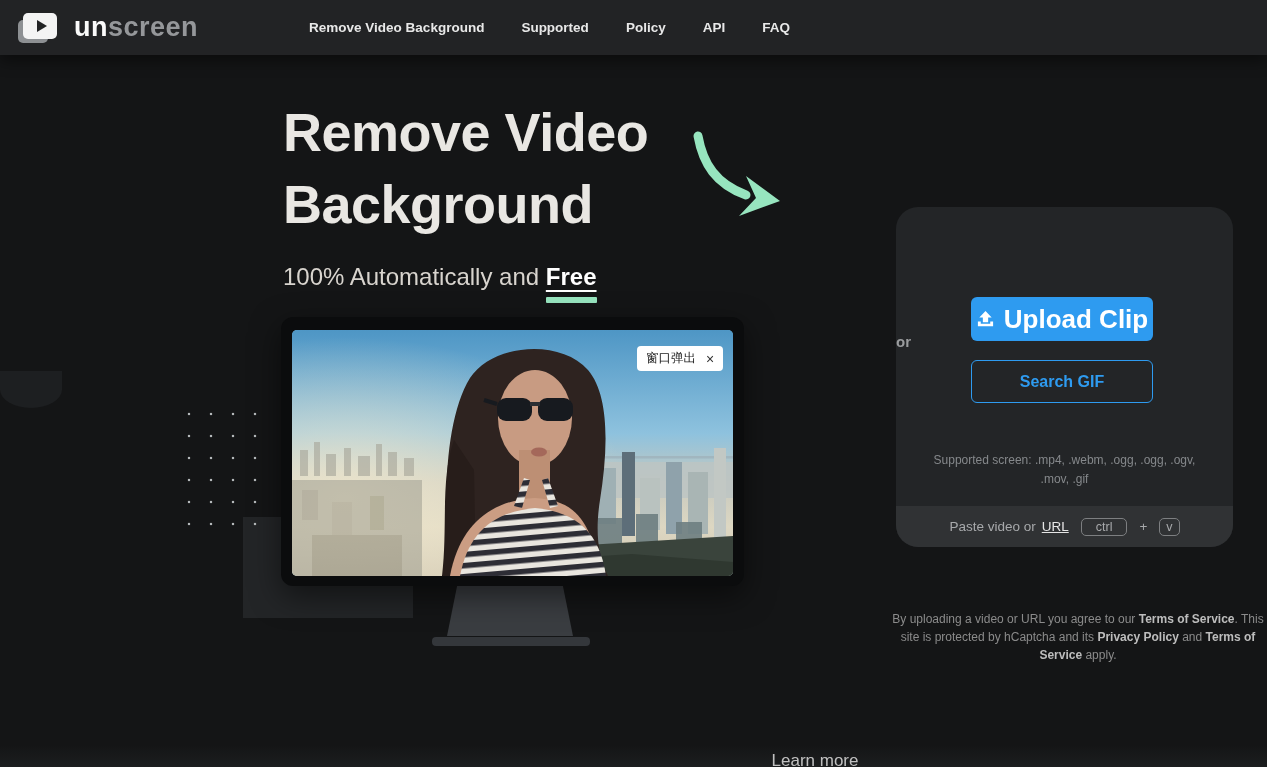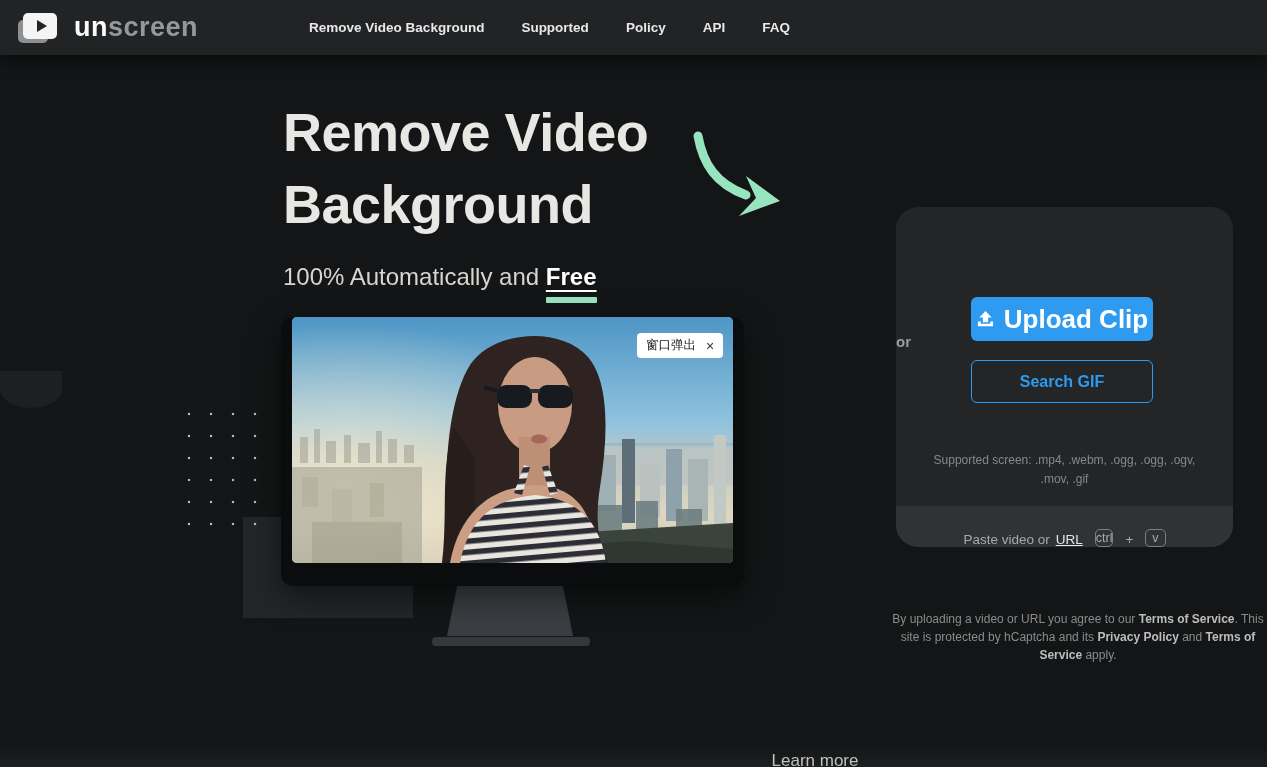--- a/index.html
+++ b/index.html
@@ -76,21 +76,21 @@
     background-size:22px 22px; z-index:2;
   }
 
   
   .monitor {
     position:absolute; left:281px; top:317px; width:463px; height:269px;
     background:#0b0c0d; border-radius:12px; z-index:3;
     box-shadow:0 10px 30px rgba(0,0,0,.5);
   }
   .screen {
-    position:absolute; left:11px; top:0; width:441px; height:246px;
+    position:absolute; left:11px; top:13px; width:441px; height:246px;
     border-radius:5px; overflow:hidden; background:#6fa9cd;
   }
   .popup-badge {
     position:absolute; left:345px; top:16px; width:86px; height:25px;
     background:#ffffff; border-radius:4px; display:flex; align-items:center;
     justify-content:center; gap:10px; z-index:4;
   }
   .popup-badge .badge-text { font-size:12.5px; color:#222; }
   .popup-badge .badge-close { font-size:14px; color:#333; cursor:pointer; line-height:1; }
   .stand {
@@ -126,27 +126,27 @@
     color:#2e9bf0; font-size:16px; font-weight:700; cursor:pointer;
     font-family:"Liberation Sans", sans-serif;
   }
   .formats {
     position:absolute; left:22px; top:244px; width:293px; text-align:center;
     color:#85888b; font-size:12px; line-height:1.55;
   }
   .paste-bar {
     position:absolute; left:0; bottom:0; width:100%; height:41px;
     background:#303234; border-radius:0 0 22px 22px;
-    display:flex; align-items:flex-end; justify-content:center; gap:6px;
+    display:flex; align-items:center; justify-content:center; gap:6px;
     color:#a7a9ab; font-size:13.5px;
   }
   .paste-bar .url-link { color:#e5e5e5; text-decoration:underline; cursor:pointer; }
   .keycap {
     display:inline-block; border:1.5px solid #7d7f81; border-radius:5px;
-    padding:1px 0; font-size:12.5px; color:#a7a9ab; margin-left:6px;
+    padding:1px 14px; font-size:12.5px; color:#a7a9ab; margin-left:6px;
   }
   .keycap.small { padding:1px 6px; }
   .plus { color:#a7a9ab; margin-left:6px; }
 
   
   .legal {
     position:absolute; left:890px; top:611px; width:376px; text-align:center;
     color:#8b8b8b; font-size:12px; line-height:1.48; z-index:10;
   }
   .legal .legal-link { color:#bdbdbd; font-weight:700; cursor:pointer; }

